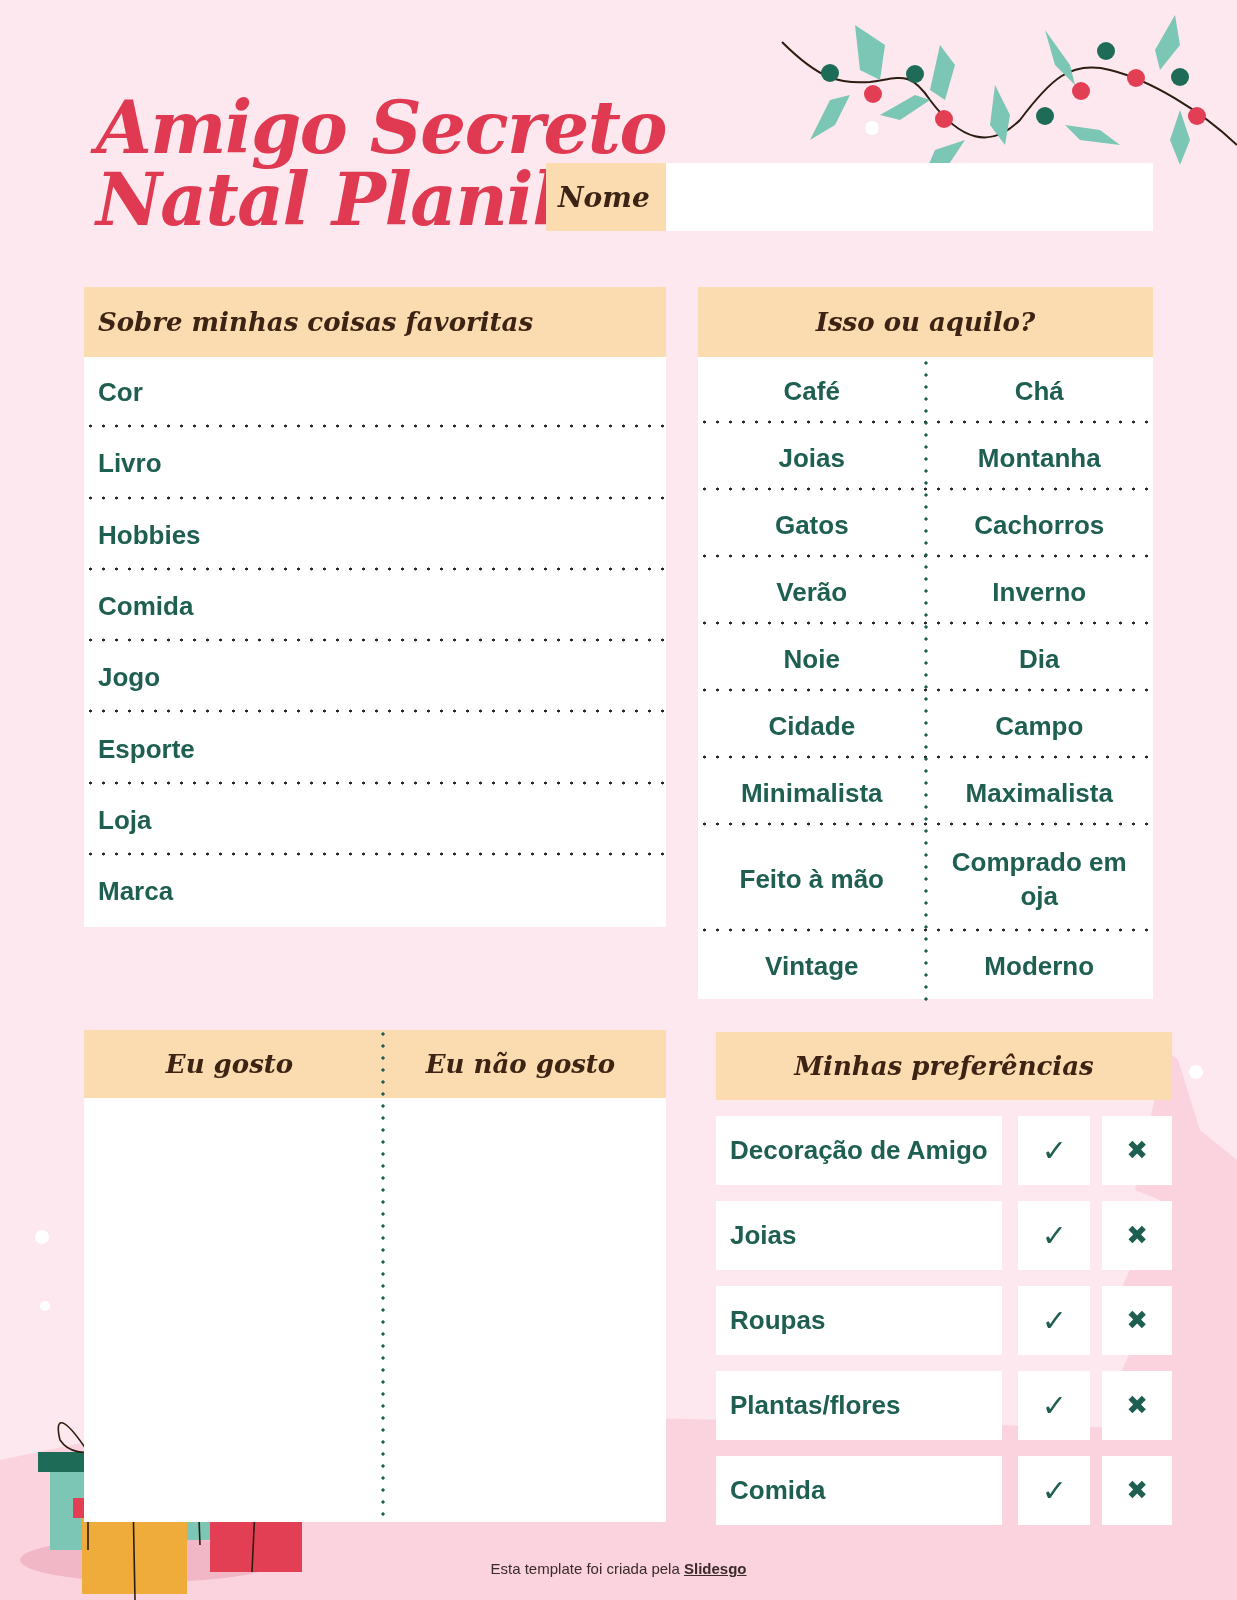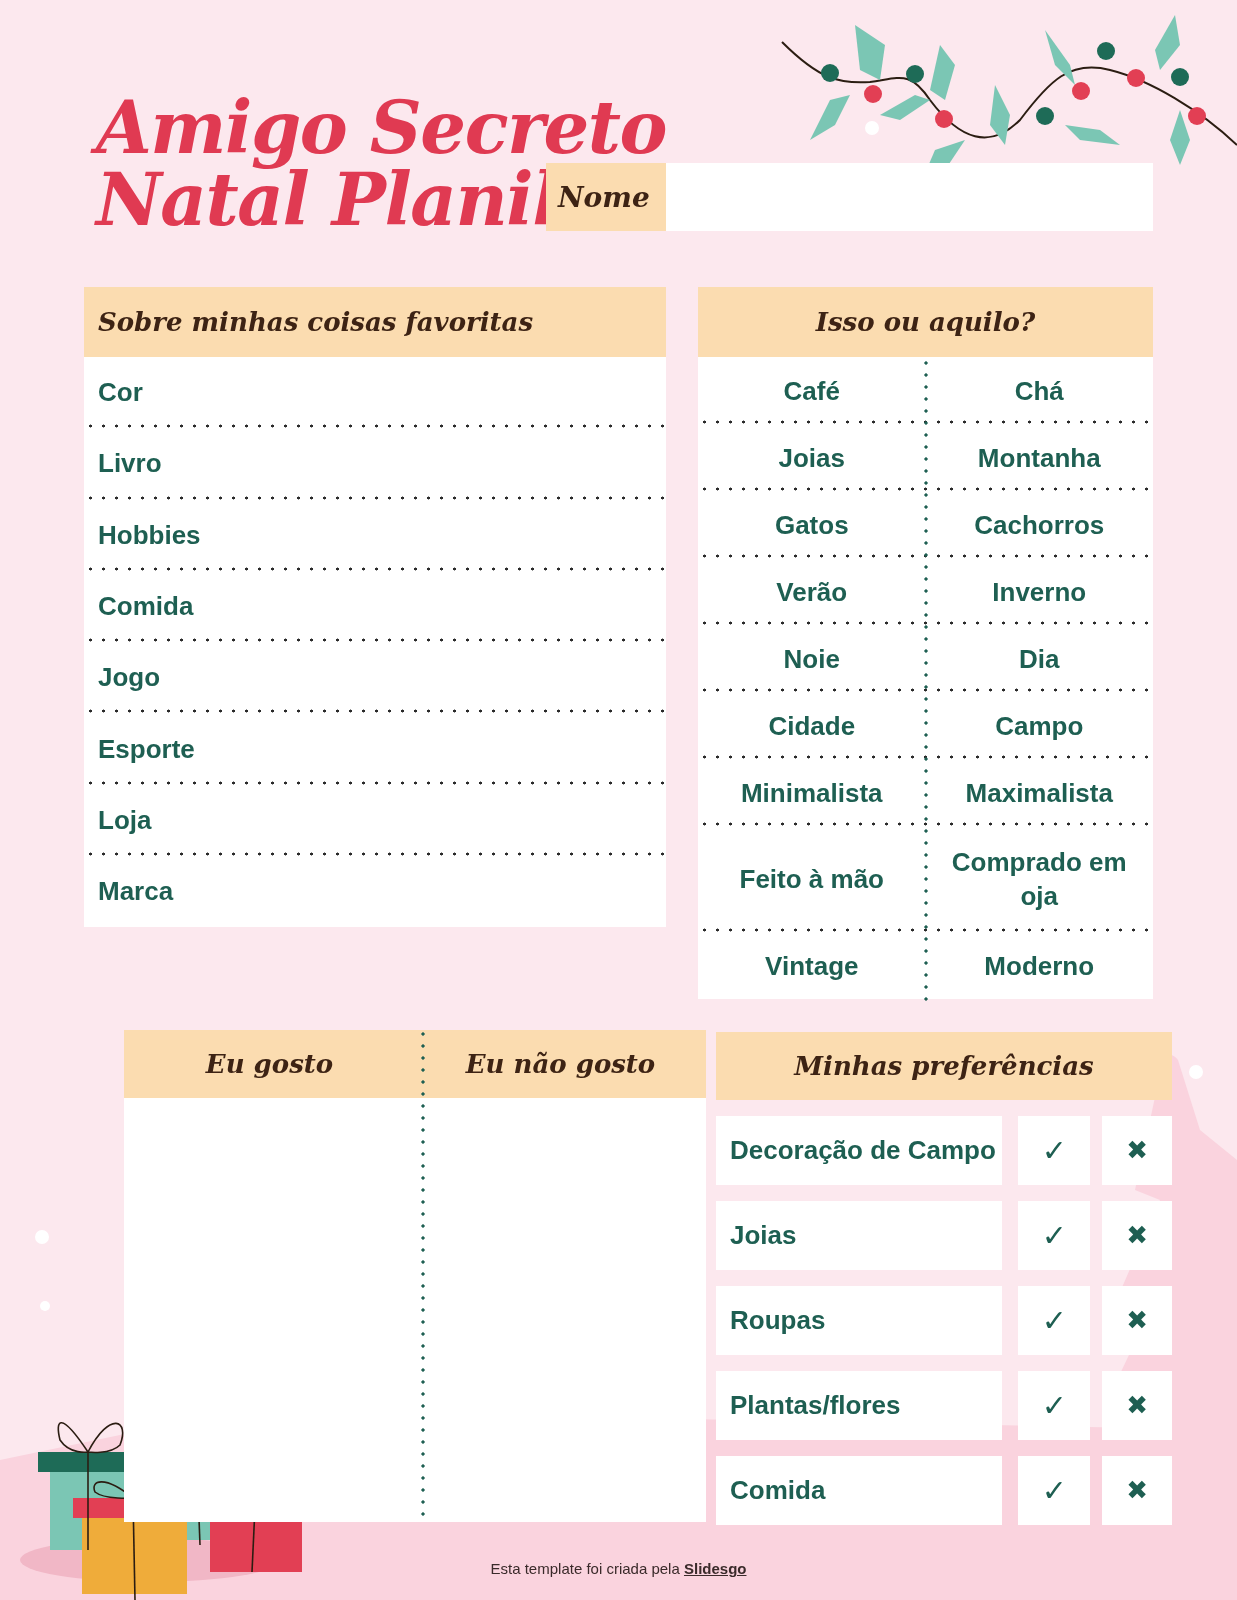--- a/index.html
+++ b/index.html
@@ -83,21 +83,20 @@
   .tot-row:last-child { background-image: none; height: 67px; }
   .tot-cell {
     width: 50%; display: flex; align-items: center; justify-content: center;
     text-align: center; font-size: 26px; line-height: 34px; padding: 0 8px; cursor: pointer;
   }
 
   
   .likes {
     position: absolute; left: 84px; top: 1030px; width: 582px; height: 492px;
     background: #fff;
-    margin-left: 40px;
   }
   .likes-head { display: flex; }
   .likes-head .sec-head { width: 50%; justify-content: center; height: 68px; }
   .likes-body { display: flex; height: 424px; }
   .likes-col { width: 50%; height: 100%; }
   .likes-col textarea {
     width: 100%; height: 100%; border: none; outline: none; background: transparent; resize: none;
   }
   .likes-divider {
     position: absolute; left: 297px; top: -2px; width: 4px; height: 492px;
@@ -301,21 +300,21 @@
     <div class="likes-body">
       <div class="likes-col"><textarea style=""></textarea></div>
       <div class="likes-col"><textarea style=""></textarea></div>
     </div>
     <div class="likes-divider"></div>
   </section>
 
   <section class="prefs">
     <div class="sec-head script">Minhas preferências</div>
     <div class="pref-row">
-      <div class="pref-label green">Decoração de Campo</div>
+      <div class="pref-label green">Decoração de Amigo</div>
       <div class="pref-yes">✓</div>
       <div class="pref-no">✖</div>
     </div>
     <div class="pref-row">
       <div class="pref-label green">Joias</div>
       <div class="pref-yes">✓</div>
       <div class="pref-no">✖</div>
     </div>
     <div class="pref-row">
       <div class="pref-label green">Roupas</div>

